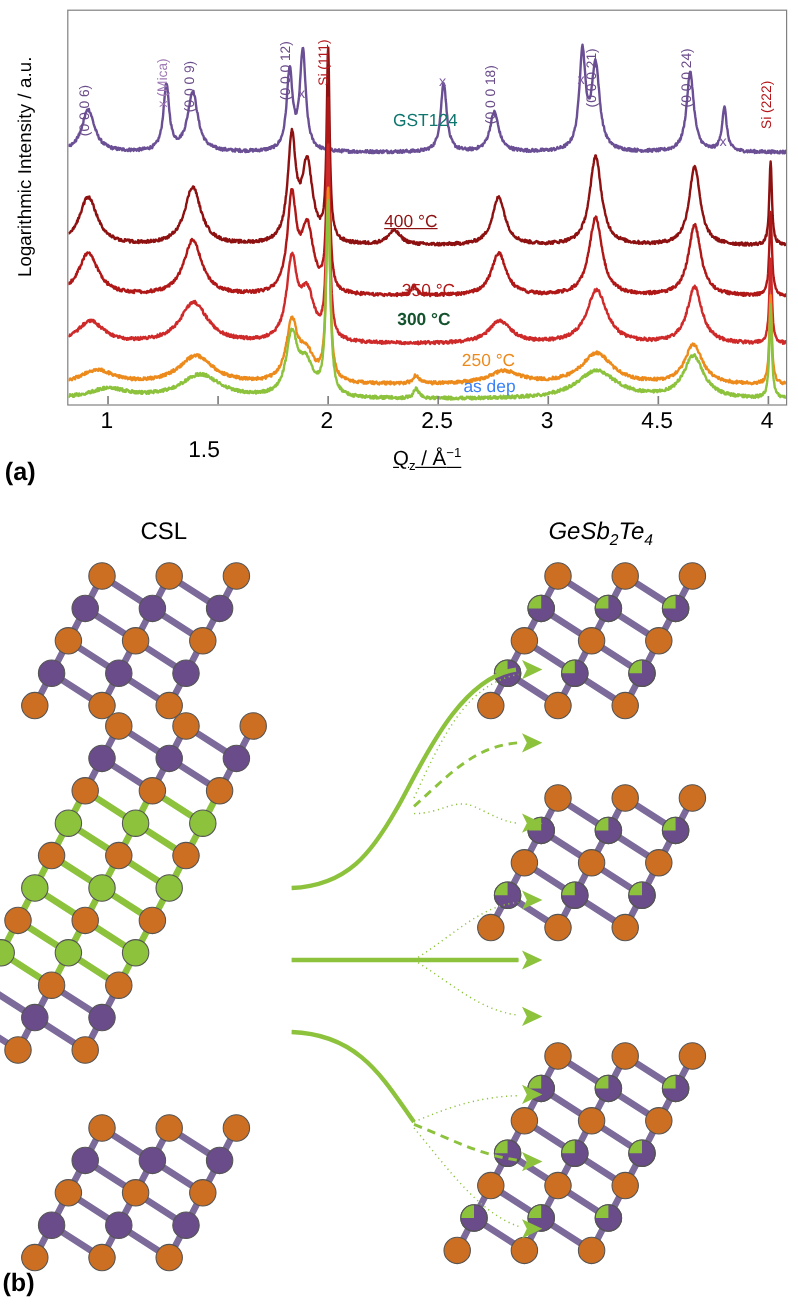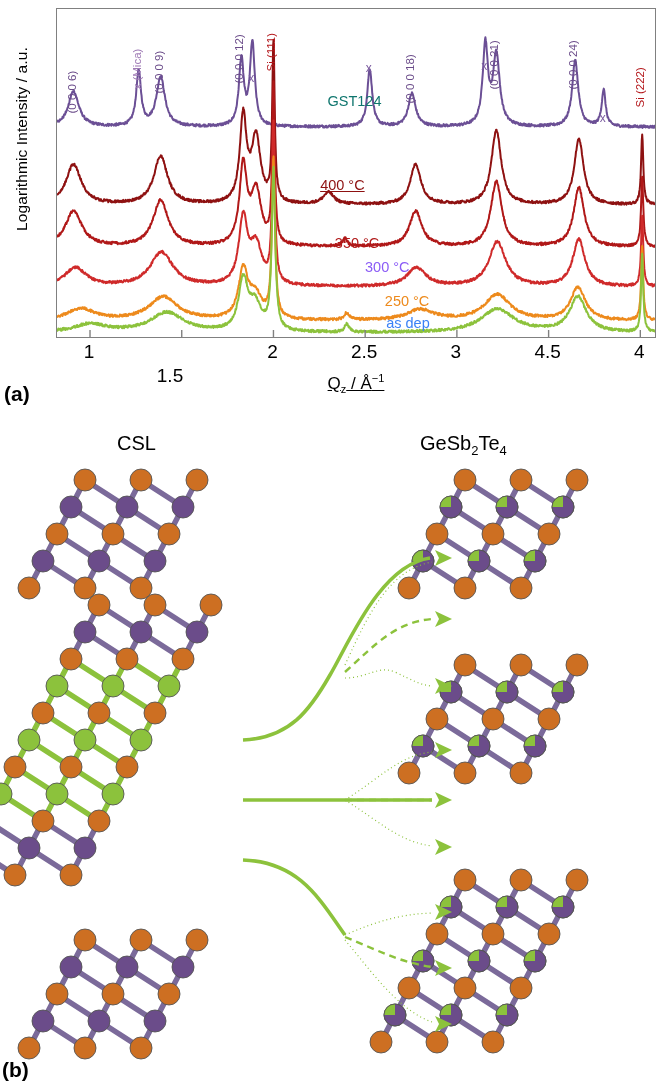--- a/index.html
+++ b/index.html
@@ -91,32 +91,32 @@
       <div class="xmark" style="left: 481.322px; top: 60px;">x</div>
       <div class="peaklabel pl-purple" style="left: 500.328px; top: 78px;">(0 0 0 21)</div>
       <div class="peaklabel pl-purple" style="left: 579.206px; top: 78px;">(0 0 0 24)</div>
       <div class="xmark" style="left: 599.638px; top: 112px;">x</div>
       <div class="peaklabel pl-red" style="left: 646.16px; top: 96px;">Si (222)</div>
     </div>
   <div id="curvelabels">
       <div class="curvelabel" style="color: #0f766e; left: 327.485px; top: 93px;">GST124</div>
       <div class="curvelabel" style="color: rgb(142, 17, 17); left: 320.147px; top: 177px; text-decoration: underline;">400 °C</div>
       <div class="curvelabel" style="color: rgb(176, 24, 24); left: 334.822px; top: 219px; margin-top: 16px;">350 °C</div>
-      <div class="curvelabel" style="color: #8b5cf6; left: 365px; top: 259px;">300 °C</div>
+      <div class="curvelabel" style="color: #14532d; left: 331px; top: 259px; font-weight: bold;">300 °C</div>
       <div class="curvelabel" style="color: rgb(237, 138, 28); left: 367.84px; top: 293px; margin-left: 17px;">250 °C</div>
       <div class="curvelabel" style="color: #3b82f6; left: 386.184px; top: 315px;">as dep</div>
     </div>
 
   <div class="panel-tag" style="left:4px;top:382px;">(a)</div>
 </div>
 
 <div id="panel-b">
   <div class="colheading" style="left:117px;top:22px;">CSL</div>
 
-  <div class="colheading" style="left:420px;top:22px;"><span>GeSb</span><sub>2</sub><span>Te</span><sub>4</sub></div>
+  <div class="colheading" style="left:457px;top:22px;font-style:italic;"><span>GeSb</span><sub>2</sub><span>Te</span><sub>4</sub></div>
 
   <svg id="struct-svg" width="665" height="678" viewBox="0 0 665 678">
       <line x1="85" y1="70" x2="71" y2="97" stroke="#7b6a9a" stroke-width="5.5" stroke-linecap="round"></line>
       <line x1="85" y1="70" x2="127" y2="97" stroke="#7b6a9a" stroke-width="5.5" stroke-linecap="round"></line>
       <line x1="141" y1="70" x2="127" y2="97" stroke="#7b6a9a" stroke-width="5.5" stroke-linecap="round"></line>
       <line x1="141" y1="70" x2="183" y2="97" stroke="#7b6a9a" stroke-width="5.5" stroke-linecap="round"></line>
       <line x1="197" y1="70" x2="183" y2="97" stroke="#7b6a9a" stroke-width="5.5" stroke-linecap="round"></line>
       <line x1="71" y1="97" x2="57" y2="124" stroke="#7b6a9a" stroke-width="5.5" stroke-linecap="round"></line>
       <line x1="71" y1="97" x2="113" y2="124" stroke="#7b6a9a" stroke-width="5.5" stroke-linecap="round"></line>
       <line x1="127" y1="97" x2="113" y2="124" stroke="#7b6a9a" stroke-width="5.5" stroke-linecap="round"></line>

